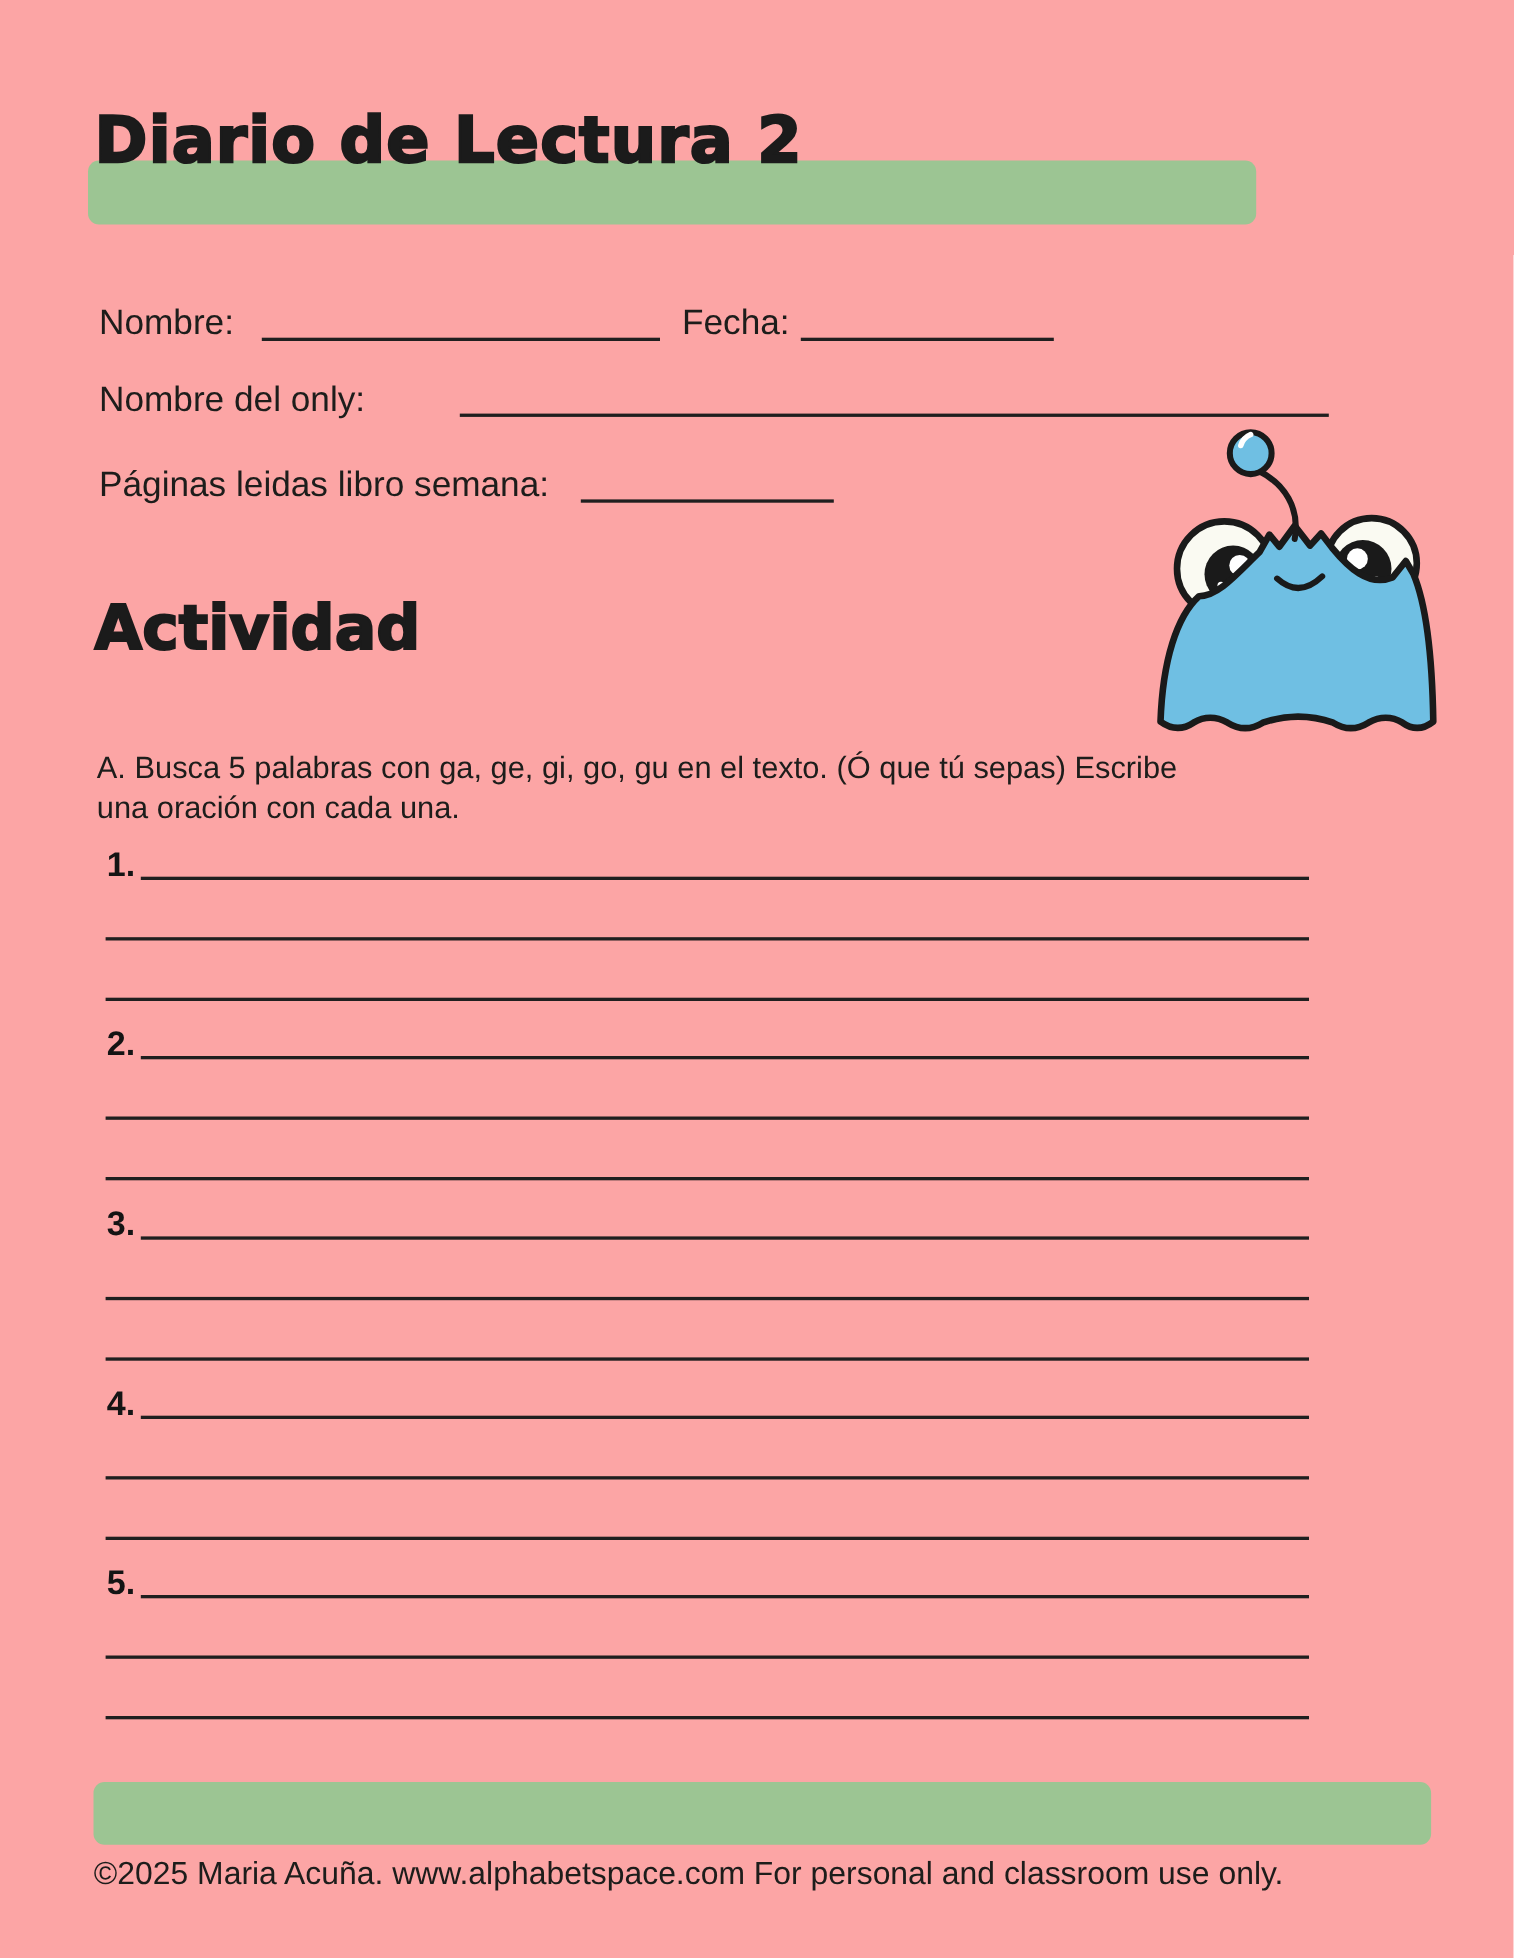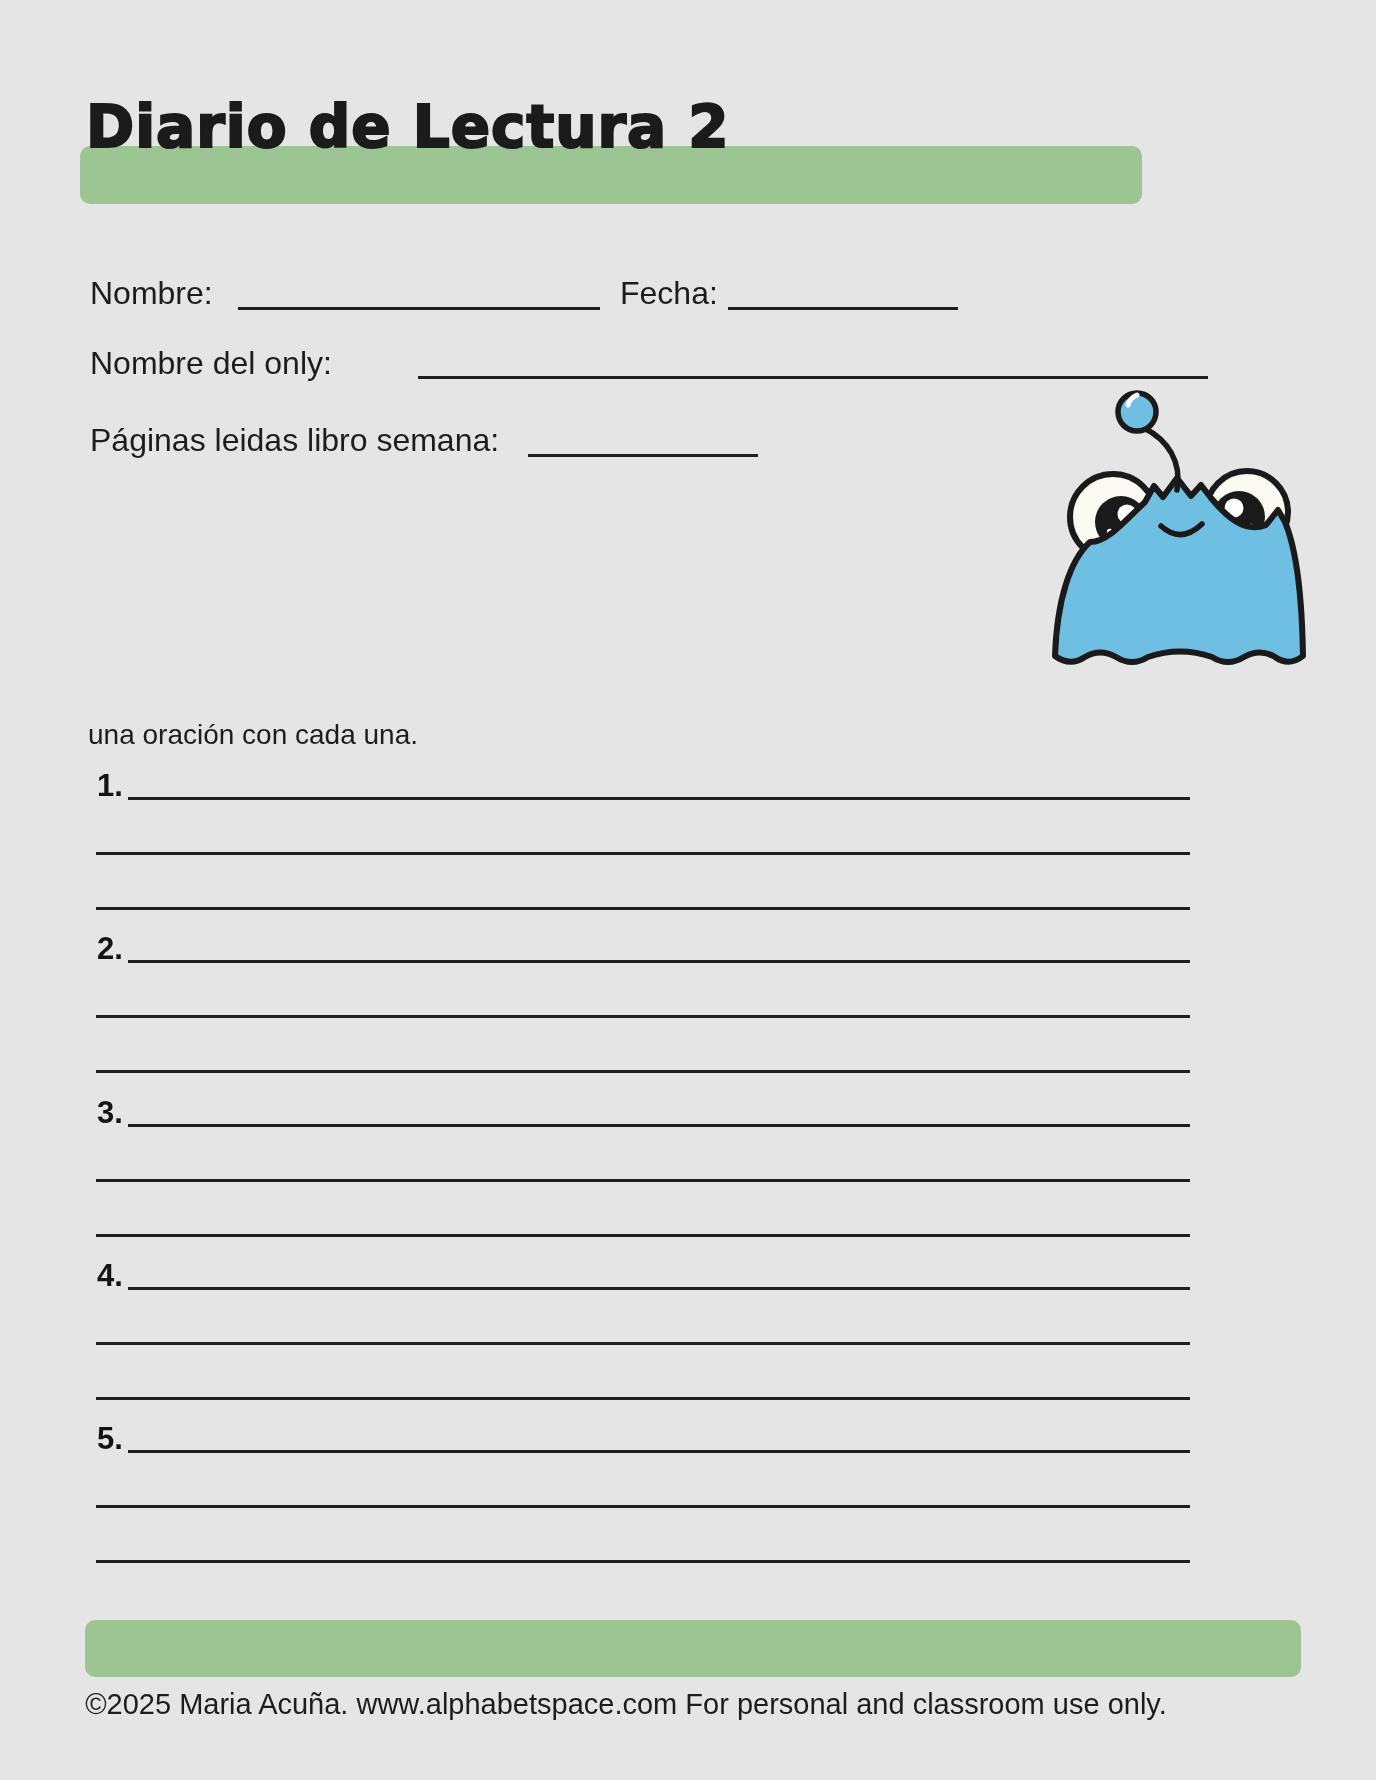--- a/index.html
+++ b/index.html
@@ -1,19 +1,19 @@
 <!DOCTYPE html>
 <html><head>
 <meta charset="utf-8">
 <style>
   html,body{margin:0;padding:0;background:#ffffff;}
   .page{
     position:relative;
     width:1376px;height:1780px;
-    background:#e5e5e5;
+    background:#fca5a5;
     font-family:"Liberation Sans", sans-serif;
     color:#1d1d1b;
     overflow:hidden;
   }
   .abs{position:absolute;}
   .greenbar{
     position:absolute;
     background:#9cc593;
     border-radius:10px;
   }
@@ -122,21 +122,23 @@
            Q 102 327, 86 317
            Q 70 308, 55 317
            Q 40 327, 25 316 Z" fill="#6fbfe3" stroke="#1a1a1a" stroke-width="6" stroke-linejoin="round"></path>
       <path d="M 131 186 Q 151 204 172 184" fill="none" stroke="#1a1a1a" stroke-width="5.5" stroke-linecap="round"></path>
       <path d="M 114 88 C 138 100, 152 122, 147 150" fill="none" stroke="#1a1a1a" stroke-width="5.5" stroke-linecap="round"></path>
       <circle cx="107" cy="72" r="19" fill="#6fbfe3" stroke="#1a1a1a" stroke-width="5.5"></circle>
       <path d="M 98 65 Q 100 58 107 55" fill="none" stroke="#ffffff" stroke-width="5" stroke-linecap="round"></path>
     </svg>
   </div>
 
+  <h2 class="section-title" style="left:86px;top:540px;margin:0;">Actividad</h2>
 
+  <div class="instr" style="left:88px;top:680px;">A. Busca 5 palabras con ga, ge, gi, go, gu en el texto. (Ó que tú sepas) Escribe</div>
   <div class="instr" style="left:88px;top:717px;">una oración con cada una.</div>
 
   <div class="item-num" style="left:97px;top:770px;">1.</div>
   <div class="fill-line" style="left:128px;top:797px;width:1062px;"></div>
   <div class="fill-line" style="left:96px;top:852px;width:1094px;"></div>
   <div class="fill-line" style="left:96px;top:907px;width:1094px;"></div>
 
   <div class="item-num" style="left:97px;top:933px;">2.</div>
   <div class="fill-line" style="left:128px;top:960px;width:1062px;"></div>
   <div class="fill-line" style="left:96px;top:1015px;width:1094px;"></div>

